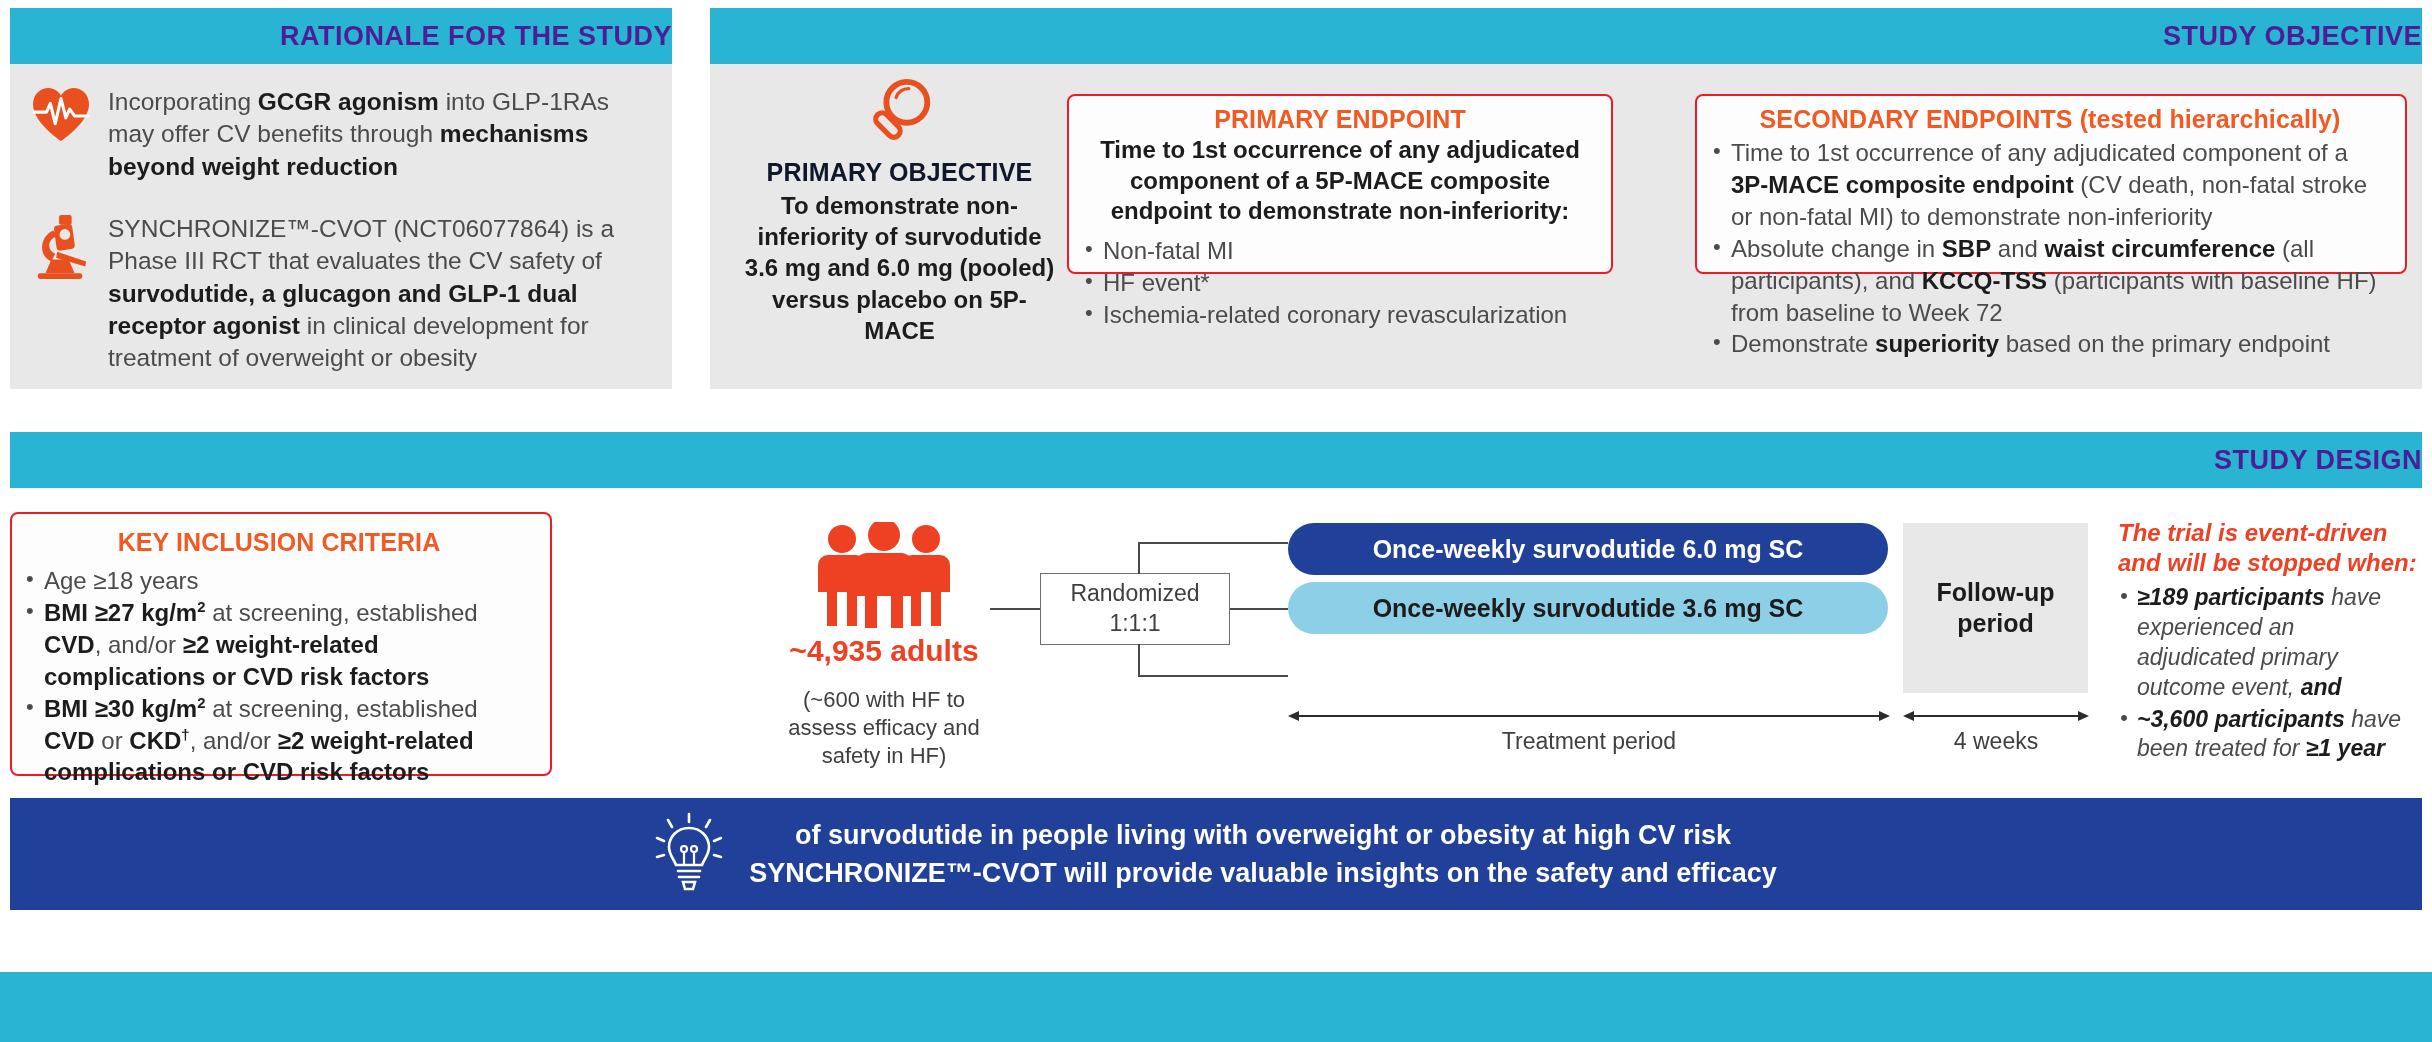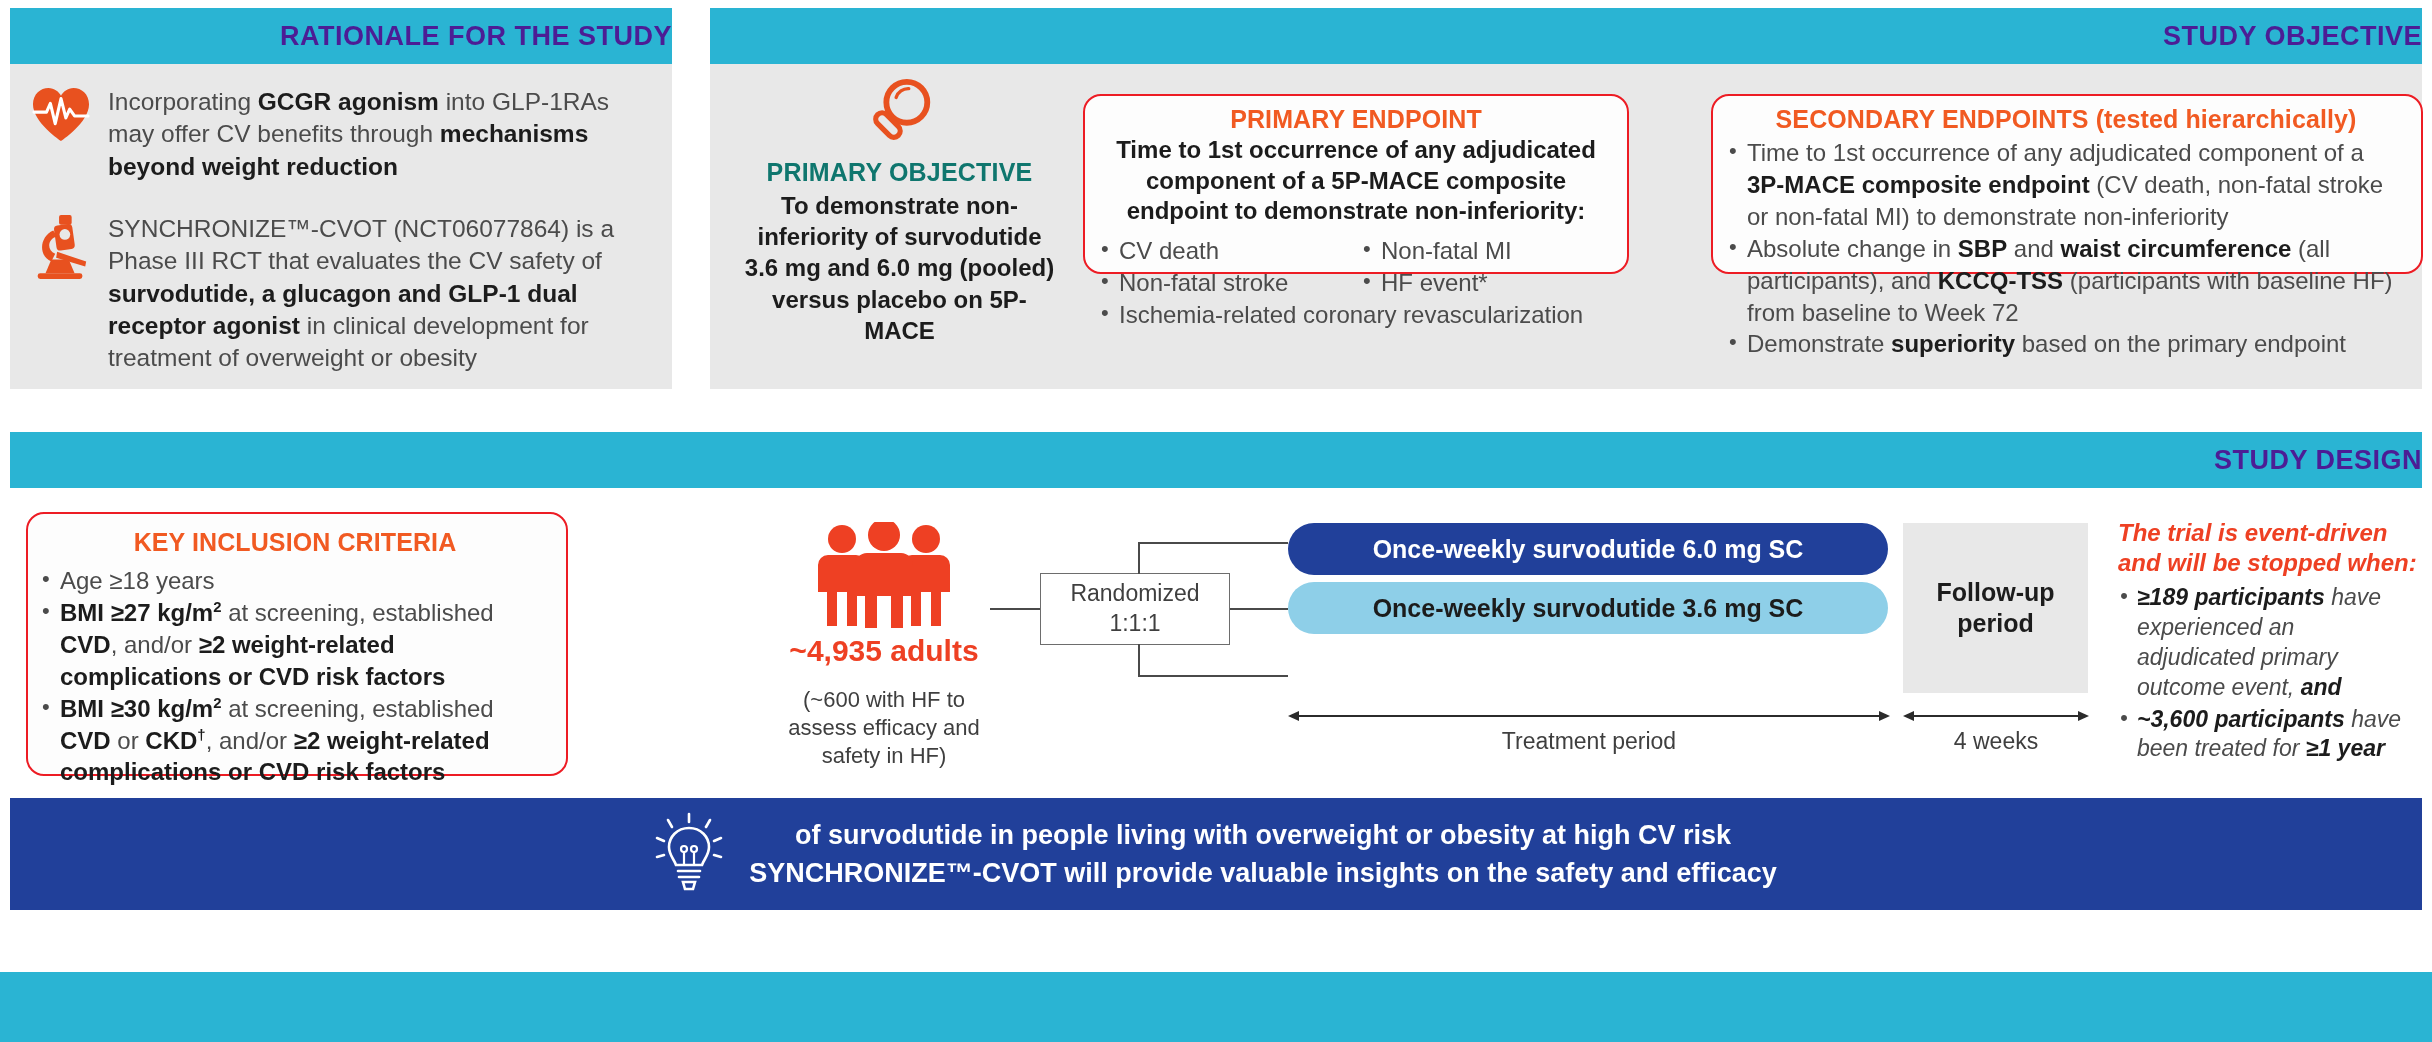--- a/index.html
+++ b/index.html
@@ -35,35 +35,34 @@
   .rat-icon { width: 78px; flex: 0 0 78px; display:flex; align-items:center; justify-content:center; }
   .rat-text {
     font-size: 24.5px; line-height: 1.32; color: #4b4b4b;
     margin-left: 8px;
   }
   .rat-text b { color: #1c1c1c; font-weight: bold; }
 
   
   .pobj { position: absolute; text-align: center; }
   .pobj-title {
-    color: #0f766e; font-weight: bold; font-size: 25px; letter-spacing: .2px;
+    color: #0f172a; font-weight: bold; font-size: 25px; letter-spacing: .2px;
     margin-top: 4px;
   }
   .pobj-body {
     color: #1c1c1c; font-weight: bold; font-size: 24px; line-height: 1.3;
     margin-top: 3px;
   }
 
   
   .red-card {
     position: absolute;
     background: #fdfdfd;
     border: 2px solid #ed1c24;
-    border-radius: 18px;
-    margin-left: 16px;
+    border-radius: 8px;
   }
   .card-title {
     color: #f15a22; font-weight: bold; text-align: center;
     font-size: 25px; letter-spacing: .1px;
   }
   .card-sub {
     color: #1c1c1c; font-weight: bold; text-align: center;
     font-size: 24px; line-height: 1.28; margin-top: 1px;
   }
   ul.plain { list-style: none; }
@@ -203,24 +202,20 @@
       </svg>
     </div>
     <div class="pobj-title">PRIMARY OBJECTIVE</div>
     <div class="pobj-body">To demonstrate non-inferiority of survodutide 3.6 mg and 6.0 mg (pooled) versus placebo on 5P-MACE</div>
   </div>
 
   <div class="red-card" style="left:1067px; top:94px; width:546px; height:180px; padding:9px 14px 8px 14px;">
     <div class="card-title">PRIMARY ENDPOINT</div>
     <div class="card-sub">Time to 1st occurrence of any adjudicated component of a 5P-MACE composite endpoint to demonstrate non-inferiority:</div>
     <div class="two-col">
-      <ul class="plain" style="width:262px;">
-        <li>CV death</li>
-        <li>Non-fatal stroke</li>
-      </ul>
       <ul class="plain" style="width:240px;">
         <li>Non-fatal MI</li>
         <li>HF event*</li>
       </ul>
     </div>
     <ul class="plain">
       <li>Ischemia-related coronary revascularization</li>
     </ul>
   </div>
 

